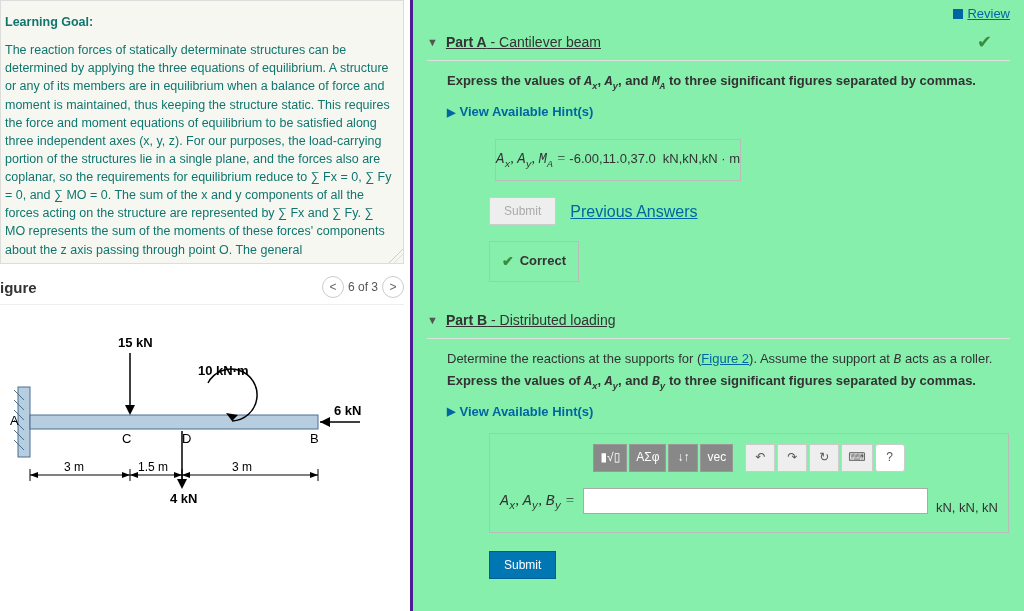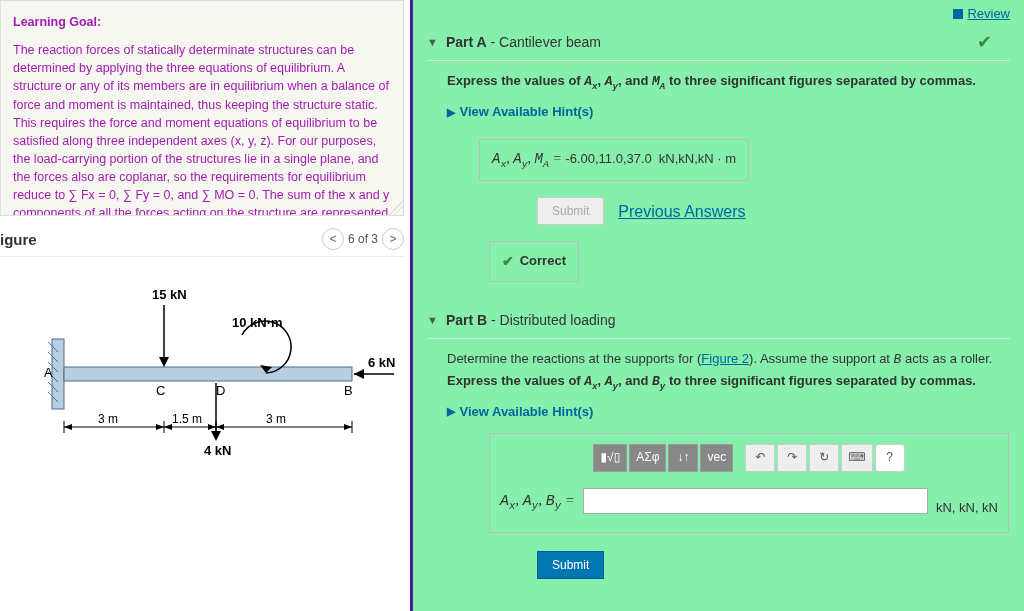--- a/index.html
+++ b/index.html
@@ -1,43 +1,43 @@
 <!DOCTYPE html>
 <html><head>
 <meta charset="utf-8">
 <style>
 * { box-sizing: border-box; margin: 0; padding: 0; }
 body { font-family: Arial, sans-serif; font-size: 13px; color: #333; background: #fff; width: 1024px; height: 611px; overflow: hidden; display: flex; }
 .left-panel { width: 410px; height: 100%; background: #fff; position: relative; }
 .right-panel { flex: 1; height: 100%; background: #86efac; border-left: 3px solid #4c1d95; padding: 8px 14px; overflow: hidden; position: relative; }
-.learning-box { background: #f7f7f2; border: 1px solid #ddd; padding: 12px 10px 16px 12px; margin: 0 6px 8px 0; font-size: 12.5px; line-height: 1.45; color: #a21caf; position: relative; height: 216px; overflow: hidden; }
+.learning-box { background: #f7f7f2; border: 1px solid #ddd; padding: 12px 10px 16px 4px; margin: 0 6px 8px 0; font-size: 12.5px; line-height: 1.45; color: #0f766e; position: relative; height: 264px; overflow: hidden; }
 .learning-box::after { content:''; position:absolute; bottom:0; right:0; width:14px; height:14px; background: linear-gradient(135deg, transparent 48%, #ccc 50%, transparent 52%), linear-gradient(135deg, transparent 65%, #ccc 67%, transparent 69%); }
 .learning-box b { font-weight: bold; }
-.figure-section { padding-right: 6px; text-align: right; }
+.figure-section { padding-right: 6px; }
 .figure-header { display: flex; justify-content: space-between; align-items: center; border-bottom: 1px solid #eee; padding: 4px 0 6px 0; }
 .figure-title { font-size: 15px; font-weight: bold; color: #333; }
 .figure-nav { display: flex; align-items: center; gap: 4px; font-size: 12px; color: #555; }
 .circle-btn { width: 22px; height: 22px; border: 1px solid #ccc; border-radius: 50%; background: #fff; display: flex; align-items: center; justify-content: center; color: #666; cursor: pointer; }
 .figure-canvas { height: 220px; position: relative; margin-top: 20px; }
 .review-link { position: absolute; top: 6px; right: 14px; color: #0066a1; cursor: pointer; text-decoration: underline; font-size: 13px; display: flex; align-items: center; gap: 4px; }
 .review-link .ricon { display:inline-block; width:10px; height:10px; background:#0066a1; }
 .part-block { margin-bottom: 16px; }
 .part-header { display: flex; align-items: center; gap: 8px; border-bottom: 1px solid #e0e0e0; padding: 8px 0 10px 0; margin-top: 28px; }
 .part-header:first-of-type { margin-top: 18px; }
 .tri { color: #555; font-size: 11px; cursor: pointer; }
-.part-title { font-size: 14px; }
+.part-title { font-size: 14px; text-decoration: underline; }
 .part-title b { font-weight: bold; }
 .part-body { padding: 10px 6px 4px 20px; font-size: 13px; line-height: 1.6; }
 .part-body .link { color: #0066a1; text-decoration: underline; cursor: pointer; }
 .hint-toggle { color: #0066a1; font-weight: bold; cursor: pointer; margin: 8px 0; display: flex; align-items: center; gap: 4px; }
 .hint-toggle .tri2 { color: #0066a1; font-size: 11px; }
-.answer-box { border: 1px solid #bbb; padding: 8px 12px; margin: 8px 0 10px 32px; display: inline-block; font-family: 'Times New Roman', serif; font-style: italic; font-size: 14px; }
+.answer-box { border: 1px solid #bbb; padding: 8px 0; margin: 8px 0 10px 48px; display: inline-block; font-family: 'Times New Roman', serif; font-style: italic; font-size: 14px; }
 .answer-box .val { font-style: normal; font-family: Arial; font-size: 13px; }
 .submit-row { margin: 6px 0 6px 42px; display: flex; align-items: center; gap: 14px; }
-.submit-btn { background: #eee; border: 1px solid #ccc; color: #aaa; padding: 6px 14px; font-size: 12px; cursor: not-allowed; margin-left: 48px; }
+.submit-btn { background: #eee; border: 1px solid #ccc; color: #aaa; padding: 6px 14px; font-size: 12px; cursor: not-allowed; }
 .submit-btn.active { background: #0077b3; border:1px solid #005f90; color:#fff; cursor:pointer; }
 .prev-ans { color: #0066a1; text-decoration: underline; cursor: pointer; font-size: 16px; }
 .correct-box { border: 1px solid #bbb; padding: 8px 12px; margin: 10px 0 0 42px; display: inline-flex; align-items: center; gap: 6px; font-weight: bold; color: #333; }
 .chk { color: #3a8b3a; font-size: 14px; }
 .check-done { position:absolute; right:18px; color:#3a8b3a; font-size:18px; }
 .input-area { border: 1px solid #bbb; margin: 10px 0 0 42px; padding: 10px 10px 14px 10px; width: 520px; position: relative; }
 .toolbar { display: flex; gap: 2px; justify-content: center; margin-bottom: 12px; }
 .tbtn { height: 28px; min-width: 30px; padding: 0 6px; border: 1px solid #999; background: #888; color: #fff; display: flex; align-items: center; justify-content: center; font-size: 12px; cursor: pointer; }
 .tbtn.light { background:#eee; color:#555; border:1px solid #ccc; }
 .tbtn.round { border-radius:3px; background:#fff; color:#555; border:1px solid #ccc; }

